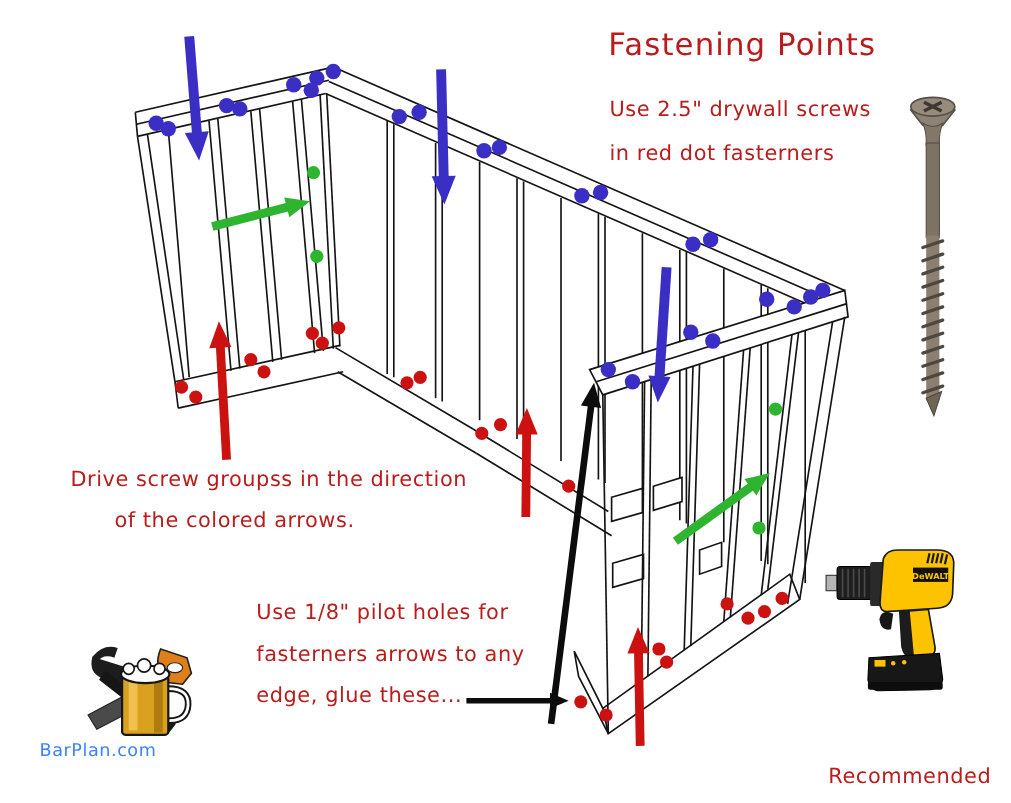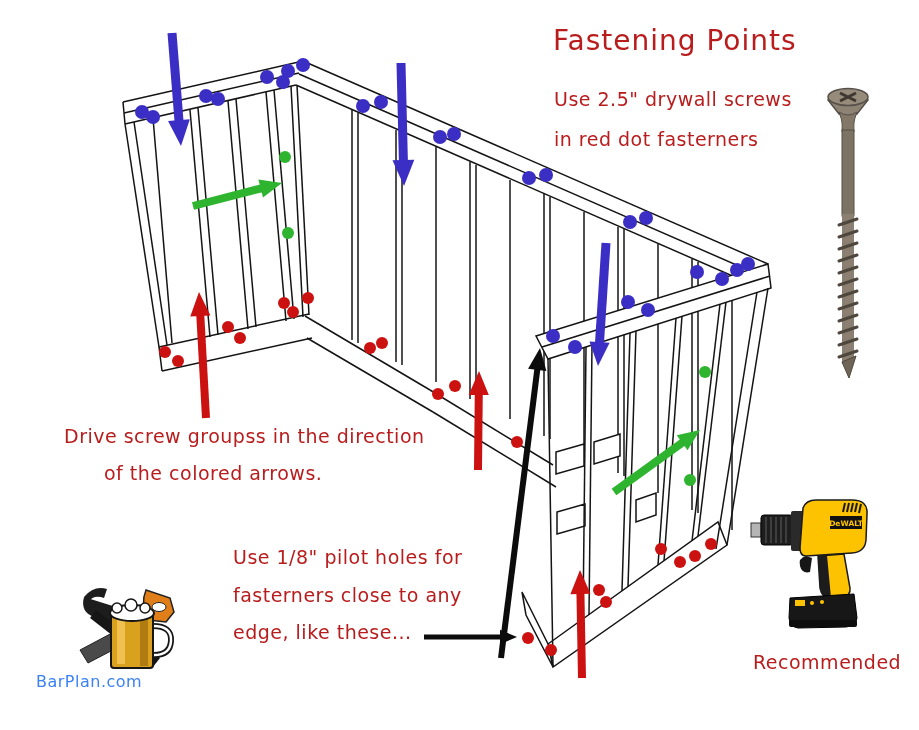--- a/index.html
+++ b/index.html
@@ -239,20 +239,20 @@
 
   <div class="note title" style="left:553px;top:24px;">Fastening Points</div>
 
   <div class="note body-note" style="left:554px;top:88px;">Use 2.5" drywall screws</div>
   <div class="note body-note" style="left:554px;top:128px;">in red dot fasterners</div>
 
   <div class="note body-note" style="left:64px;top:425px;">Drive screw groupss in the direction</div>
   <div class="note body-note" style="left:64px;top:462px;margin-left:40px;">of the colored arrows.</div>
 
   <div class="note body-note" style="left:233px;top:546px;">Use 1/8" pilot holes for</div>
-  <div class="note body-note" style="left:233px;top:584px;">fasterners close to any</div>
-  <div class="note body-note" style="left:233px;top:621px;">edge, like these...</div>
-
-
-  <div class="note body-note" style="left:753px;top:651px;">Recommended</div>
+  <div class="note body-note" style="left:233px;top:584px;">fasterners arrows to any</div>
+  <div class="note body-note" style="left:233px;top:621px;">edge, glue these...</div>
+
+
+  <div class="note body-note" style="left:753px;top:695px;">Recommended</div>
 
   <div class="note logo-text" style="left:36px;top:672px;">BarPlan.com</div>
 </div>
 
 </body></html>

